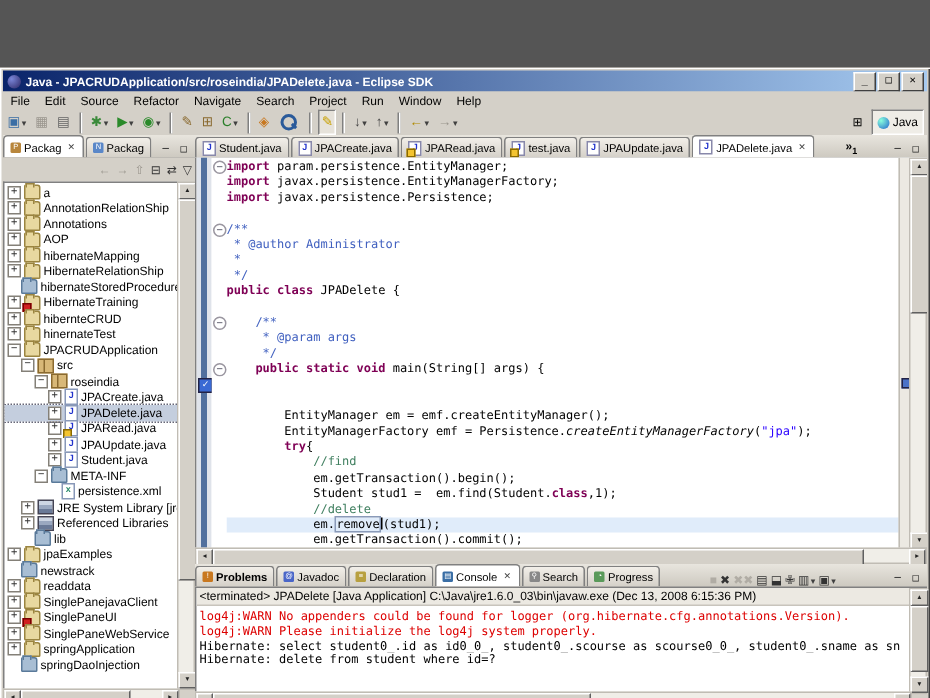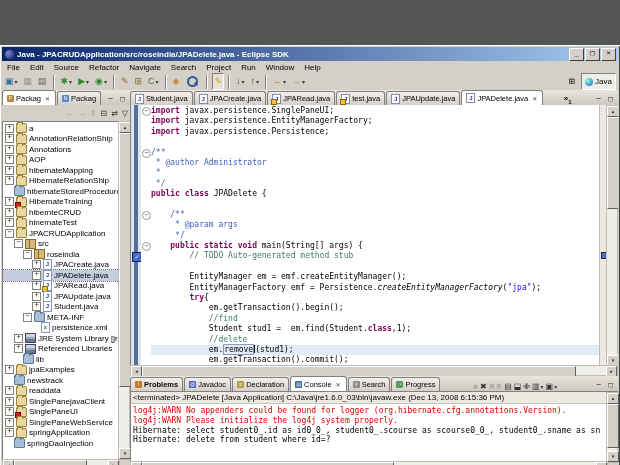--- a/index.html
+++ b/index.html
@@ -486,21 +486,21 @@
       <div id="ed-body">
         <div id="ed-gutter">
           <div id="range-bar"></div>
         <span id="todo-marker" style="top: 146.6px;">✓</span>
           </div>
         <div id="code-lines">
             <div class="cline">
               <span class="cfold">
                 <span class="fold-dot">−</span>
               </span>
-              <span class="ctext"><span class="seg-kw">import</span><span class="seg-pl"> javax.persistence.SinglePaneUI;</span></span>
+              <span class="ctext"><span class="seg-kw">import</span><span class="seg-pl"> param.persistence.EntityManager;</span></span>
             </div>
             <div class="cline">
               <span class="cfold"></span>
               <span class="ctext"><span class="seg-kw">import</span><span class="seg-pl"> javax.persistence.EntityManagerFactory;</span></span>
             </div>
             <div class="cline">
               <span class="cfold"></span>
               <span class="ctext"><span class="seg-kw">import</span><span class="seg-pl"> javax.persistence.Persistence;</span></span>
             </div>
             <div class="cline">
@@ -548,45 +548,45 @@
               <span class="ctext"><span class="seg-pl">	</span><span class="seg-jd"> */</span></span>
             </div>
             <div class="cline">
               <span class="cfold">
                 <span class="fold-dot">−</span>
               </span>
               <span class="ctext"><span class="seg-pl">	</span><span class="seg-kw">public static void </span><span class="seg-pl">main(String[] args) {</span></span>
             </div>
             <div class="cline">
               <span class="cfold"></span>
-              <span class="ctext"><span class="seg-pl">		</span><span class="seg-cm">// TODO Auto-generated method stub</span></span>
+              <span class="ctext"><span class="seg-pl">		</span></span>
             </div>
             <div class="cline">
               <span class="cfold"></span>
               <span class="ctext"></span>
             </div>
             <div class="cline">
               <span class="cfold"></span>
               <span class="ctext"><span class="seg-pl">		EntityManager em = emf.createEntityManager();</span></span>
             </div>
             <div class="cline">
               <span class="cfold"></span>
               <span class="ctext"><span class="seg-pl">		EntityManagerFactory emf = Persistence.</span><span class="seg-it">createEntityManagerFactory</span><span class="seg-pl">(</span><span class="seg-str">"jpa"</span><span class="seg-pl">);</span></span>
             </div>
             <div class="cline">
               <span class="cfold"></span>
               <span class="ctext"><span class="seg-pl">		</span><span class="seg-kw">try</span><span class="seg-pl">{</span></span>
             </div>
             <div class="cline">
               <span class="cfold"></span>
+              <span class="ctext"><span class="seg-pl">			</span><span class="seg-cm">//find</span></span>
+            </div>
+            <div class="cline">
+              <span class="cfold"></span>
               <span class="ctext"><span class="seg-pl">			em.getTransaction().begin();</span></span>
-            </div>
-            <div class="cline">
-              <span class="cfold"></span>
-              <span class="ctext"><span class="seg-pl">			</span><span class="seg-cm">//find</span></span>
             </div>
             <div class="cline">
               <span class="cfold"></span>
               <span class="ctext"><span class="seg-pl">			Student stud1 =  em.find(Student.</span><span class="seg-kw">class</span><span class="seg-pl">,1);</span></span>
             </div>
             <div class="cline">
               <span class="cfold"></span>
               <span class="ctext"><span class="seg-pl">			</span><span class="seg-cm">//delete</span></span>
             </div>
             <div class="cline ccur">

